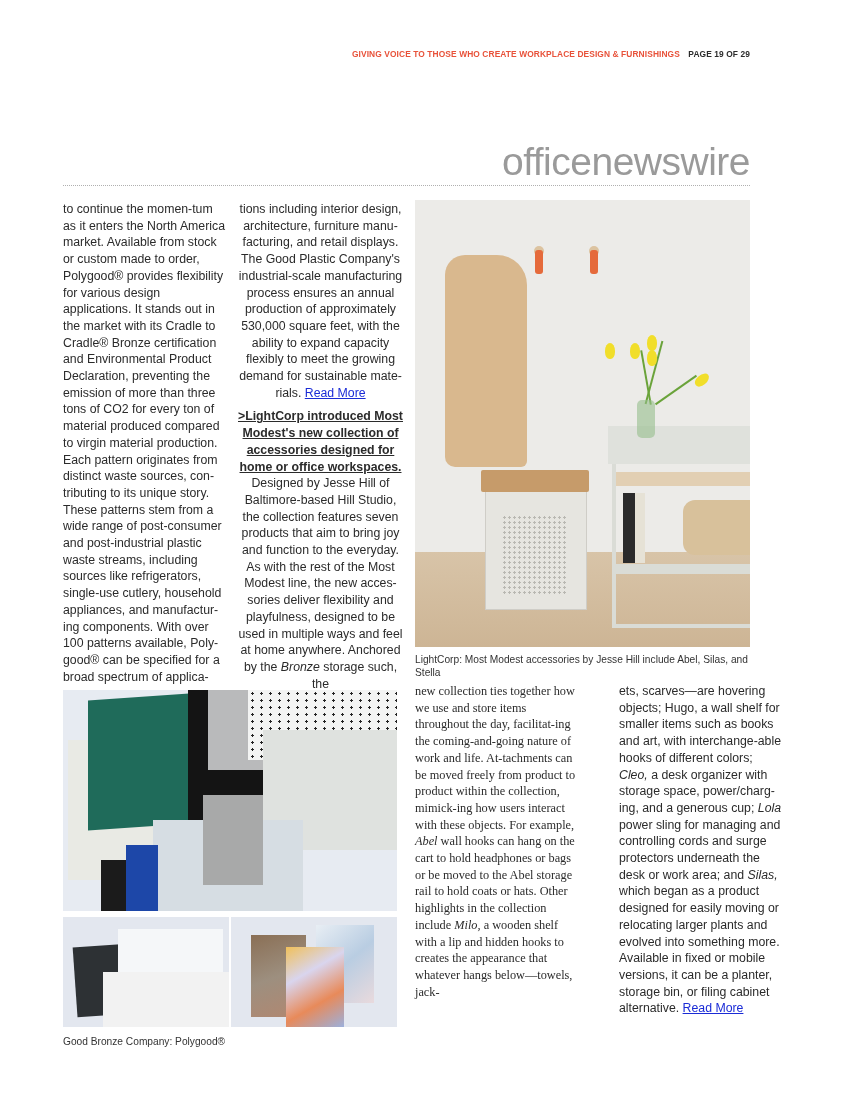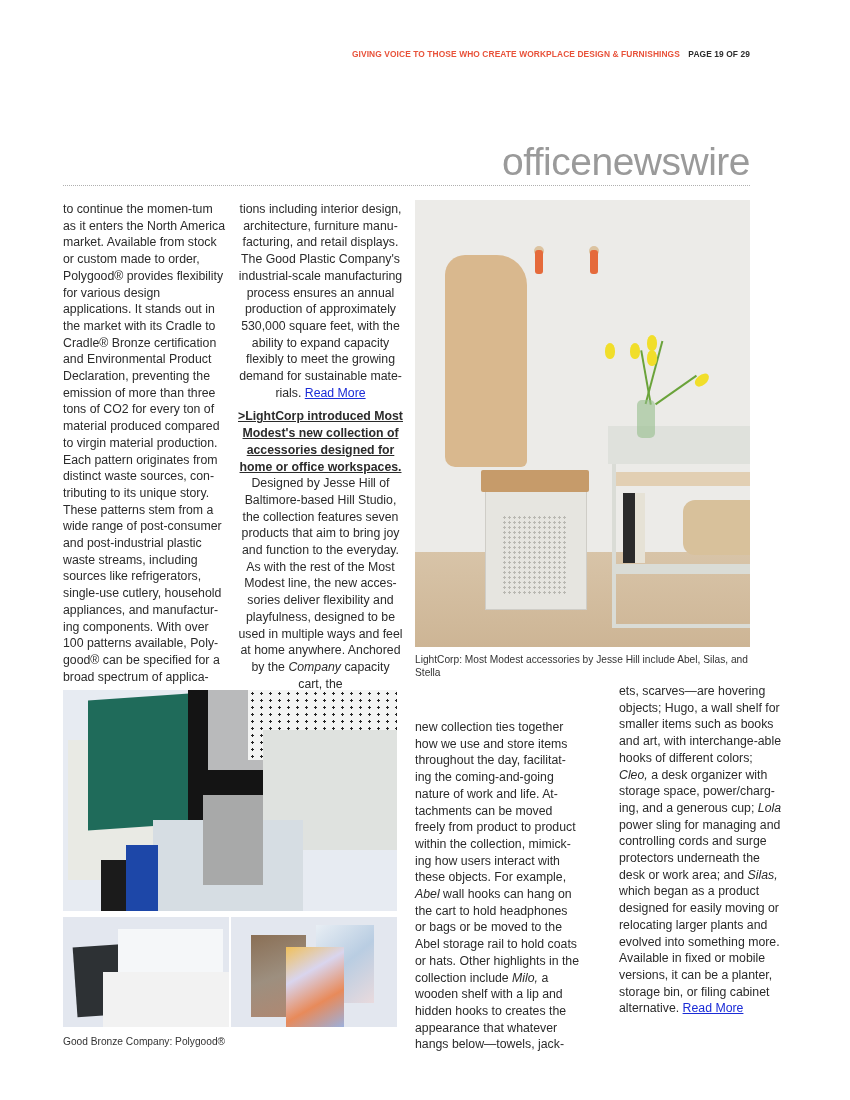--- a/index.html
+++ b/index.html
@@ -9,21 +9,21 @@
   }
   .header-bar { position:absolute; top:49px; right:100px; font-size:8.4px; font-weight:bold; letter-spacing:0.1px; white-space:nowrap; }
   .header-tagline { color:#e8523a; }
   .header-page { color:#2b2b2b; margin-left:6px; }
   .masthead { position:absolute; top:140px; right:100px; font-size:39px; color:#9a9a9a; font-weight:normal; letter-spacing:-0.5px; line-height:44px;margin-left:44px; }
   .rule { position:absolute; top:185px; left:63px; width:687px; border-top:1.5px dotted #b0b0b0; }
   .col { position:absolute; font-size:12.3px; line-height:16.7px; color:#2b2b2b; }
   .col p { margin:0; }
   .col1 { left:63px; top:201px; width:165px; }
   .col2 { left:238px; top:201px; width:165px;text-align:center; }
-  .col3 { left:415px; top:719px; width:165px; }
+  .col3 { left:415px; top:683px; width:165px;font-family:Liberation Serif, serif; }
   .col4 { left:619px; top:683px; width:165px; }
   .col .lead { font-weight:bold; margin-top:7px;text-decoration:underline; }
   a.read-more { color:#1a2bd6; text-decoration:underline; }
   .caption { position:absolute; font-size:10.2px; color:#333; line-height:12.6px; }
   .photo { position:absolute; overflow:hidden; }
   
   .lc-photo { left:415px; top:200px; width:335px; height:447px; background:#ecebe8; }
   .lc-floor { position:absolute; left:0; right:0; bottom:0; height:95px; background:linear-gradient(#d8c4a8,#cdb595); }
   .lc-coat { position:absolute; left:30px; top:55px; width:82px; height:212px; background:#d9b88e; border-radius:20px 30px 6px 10px; }
   .lc-hook { position:absolute; top:50px; width:8px; height:24px; background:#e56a3b; border-radius:3px; }
@@ -58,21 +58,21 @@
 <div class="masthead">officenewswire</div>
 <div class="rule"></div>
 
 <div class="col col1">
   <p>to continue the momen-tum as it enters the North America market. Available from stock or custom made to order, Polygood® provides flexibility for various design applications. It stands out in the market with its Cradle to Cradle® Bronze certification and Environmental Product Declaration, preventing the emission of more than three tons of CO2 for every ton of material produced compared to virgin material production. Each pattern originates from distinct waste sources, con-tributing to its unique story. These patterns stem from a wide range of post-consumer and post-industrial plastic waste streams, including sources like refrigerators, single-use cutlery, household appliances, and manufactur-ing components. With over 100 patterns available, Poly-good® can be specified for a broad spectrum of applica-</p>
 </div>
 
 <div class="col col2">
   <p><span>tions including interior design, architecture, furniture manu-facturing, and retail displays. The Good Plastic Company's industrial-scale manufacturing process ensures an annual production of approximately 530,000 square feet, with the ability to expand capacity flexibly to meet the growing demand for sustainable mate-rials.</span> <a href="#" class="read-more">Read More</a></p>
   <p class="lead">&gt;LightCorp introduced Most Modest's new collection of accessories designed for home or office workspaces.</p>
-  <p><span>Designed by Jesse Hill of Baltimore-based Hill Studio, the collection features seven products that aim to bring joy and function to the everyday. As with the rest of the Most Modest line, the new acces-sories deliver flexibility and playfulness, designed to be used in multiple ways and feel at home anywhere. Anchored by the </span><em>Company</em><span> capacity cart, the</span></p>
+  <p><span>Designed by Jesse Hill of Baltimore-based Hill Studio, the collection features seven products that aim to bring joy and function to the everyday. As with the rest of the Most Modest line, the new acces-sories deliver flexibility and playfulness, designed to be used in multiple ways and feel at home anywhere. Anchored by the </span><em>Bronze</em><span> storage such, the</span></p>
 </div>
 
 <div class="photo lc-photo">
   <div class="lc-floor"></div>
   <div class="lc-coat"></div>
   <div class="lc-hook-cap" style="left:119px"></div>
   <div class="lc-hook" style="left:120px"></div>
   <div class="lc-hook-cap" style="left:174px"></div>
   <div class="lc-hook" style="left:175px"></div>
   <div class="lc-cart">

